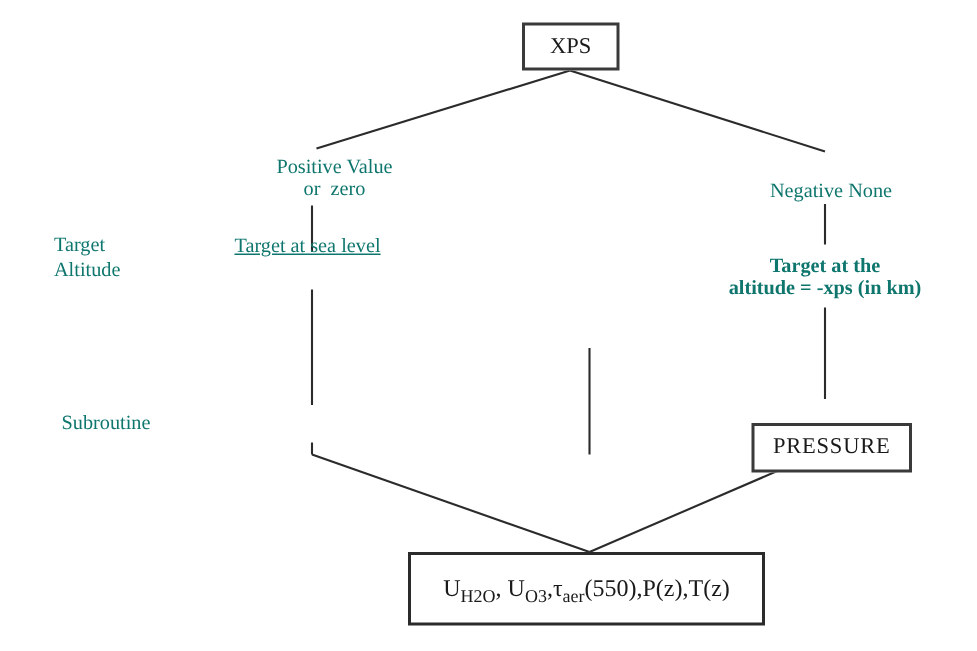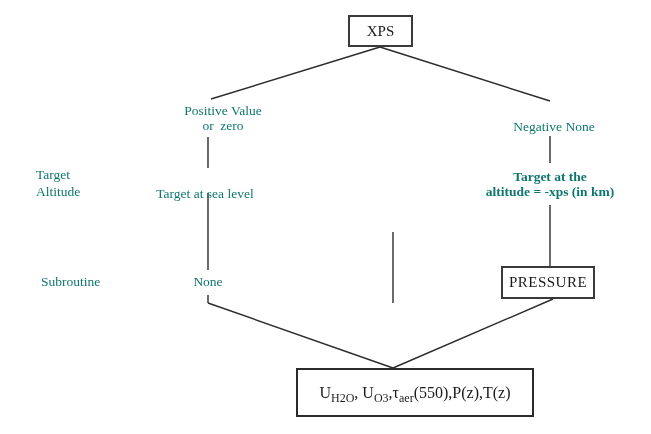--- a/index.html
+++ b/index.html
@@ -30,27 +30,27 @@
     display: flex;
     align-items: center;
     justify-content: center;
   }
   .xps-box {
     left: 348px; top: 15px;
     width: 65px; height: 32px;
     font-size: 15px;
   }
   .pressure-box {
-    left: 501px; top: 266px;
-    width: 94px; height: 33px;
+    left: 501px; top: 282px;
+    width: 107px; height: 33px;
     font-size: 15px;
     letter-spacing: 0.5px;
   }
   .output-box {
-    left: 296px; top: 368px;
+    left: 272px; top: 368px;
     width: 238px; height: 49px;
     border-color: #2b2b2b;
     font-size: 16px;
     white-space: nowrap;
   }
   .output-box sub {
     font-size: 12px;
     line-height: 0;
   }
   .txt {
@@ -86,28 +86,27 @@
     <line x1="393" y1="232" x2="393" y2="303" stroke="#2b2b2b" stroke-width="1.4"></line>
 
     <line x1="208" y1="303" x2="393" y2="368" stroke="#2b2b2b" stroke-width="1.4"></line>
     <line x1="553" y1="299" x2="393" y2="368" stroke="#2b2b2b" stroke-width="1.4"></line>
   </svg>
 
   <div class="node-box xps-box">
     <span>XPS</span>
   </div>
 
-  <div class="txt rowlabel" style="left:36px; top:166px;font-family:Liberation Serif, serif;">Target
+  <div class="txt rowlabel" style="left:36px; top:154px;font-family:Liberation Serif, serif;">Target
 Altitude</div>
   <div class="txt rowlabel" style="left:41px; top:273px;">Subroutine</div>
 
   <div class="txt center" style="left:150px; top:103px; width:146px;">Positive Value
 or  zero</div>
-  <div class="txt center" style="left:130px; top:186px; width:150px;">Target at sea level</div>
-  <div class="txt center" style="left:170px; top:274px; width:76px;">None</div>
+  <div class="txt center" style="left:130px; top:156px; width:150px;text-decoration:underline;">Target at sea level</div>
 
   <div class="txt center" style="left:494px; top:119px; width:120px;">Negative None</div>
   <div class="txt center" style="left:470px; top:169px; width:160px;font-weight:bold;">Target at the
 altitude = -xps (in km)</div>
   <div class="node-box pressure-box">
     <span>PRESSURE</span>
   </div>
 
   <div class="node-box output-box">
     <span>

